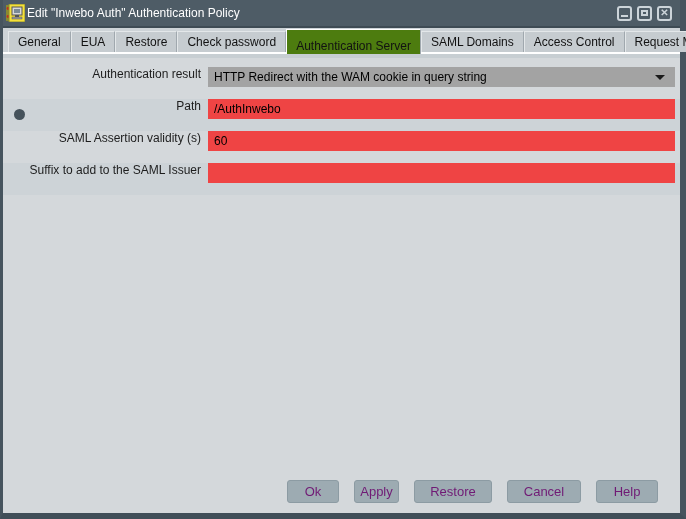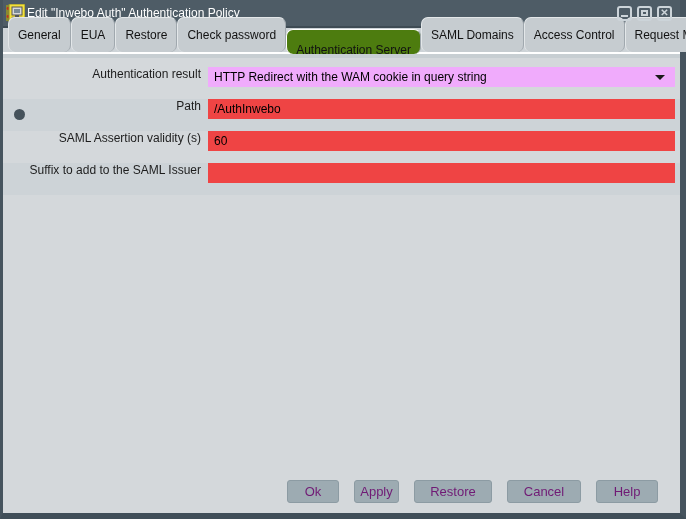--- a/index.html
+++ b/index.html
@@ -46,26 +46,26 @@
     background: #cdd3d7;
     display: flex; align-items: flex-end;
     padding-left: 5px;
     border-bottom: 2px solid #ffffff;
   }
   .tab {
     height: 20px;
     background: #c6ccd0;
     color: #121212;
     font-size: 12px;
-    padding: 17px 9px;
+    padding: 10px 9px;
     display: flex; align-items: center;
     border-left: 1px solid #e3e7e9;
     border-right: 1px solid #a0a8ae;
     border-top: 1px solid #e3e7e9;
-    white-space: nowrap; cursor: default; border-radius: 7px;
+    white-space: nowrap; cursor: default;
   }
   .tab.selected {
     height: 25px;
     background: #4d7c0f;
     margin-bottom: -2px;
     border-left: 1px solid #ffffff;
     border-top: 1px solid #ffffff;
     padding-bottom: 2px;
   }
 
@@ -87,21 +87,21 @@
   .field-wrap { flex: 1; margin-right: 5px; height: 20px; position: relative; }
   .field-input {
     width: 100%; height: 20px;
     border: none; outline: none;
     background: #ef4444;
     font-family: "Liberation Sans", sans-serif;
     font-size: 12px; color: #000000;
     padding: 0 6px;
   }
   .combo {
-    width: 100%; height: 20px; background: #f0abfc;
+    width: 100%; height: 20px; background: #a3a3a3;
     display: flex; align-items: center;
     font-size: 12px; color: #000000;
     padding: 0 24px 0 6px; cursor: default;
   }
   .combo-text { flex: 1; white-space: nowrap; overflow: hidden; }
   .combo-arrow {
     position: absolute; right: 10px; top: 8px;
     width: 0; height: 0;
     border-left: 5px solid transparent;
     border-right: 5px solid transparent;

